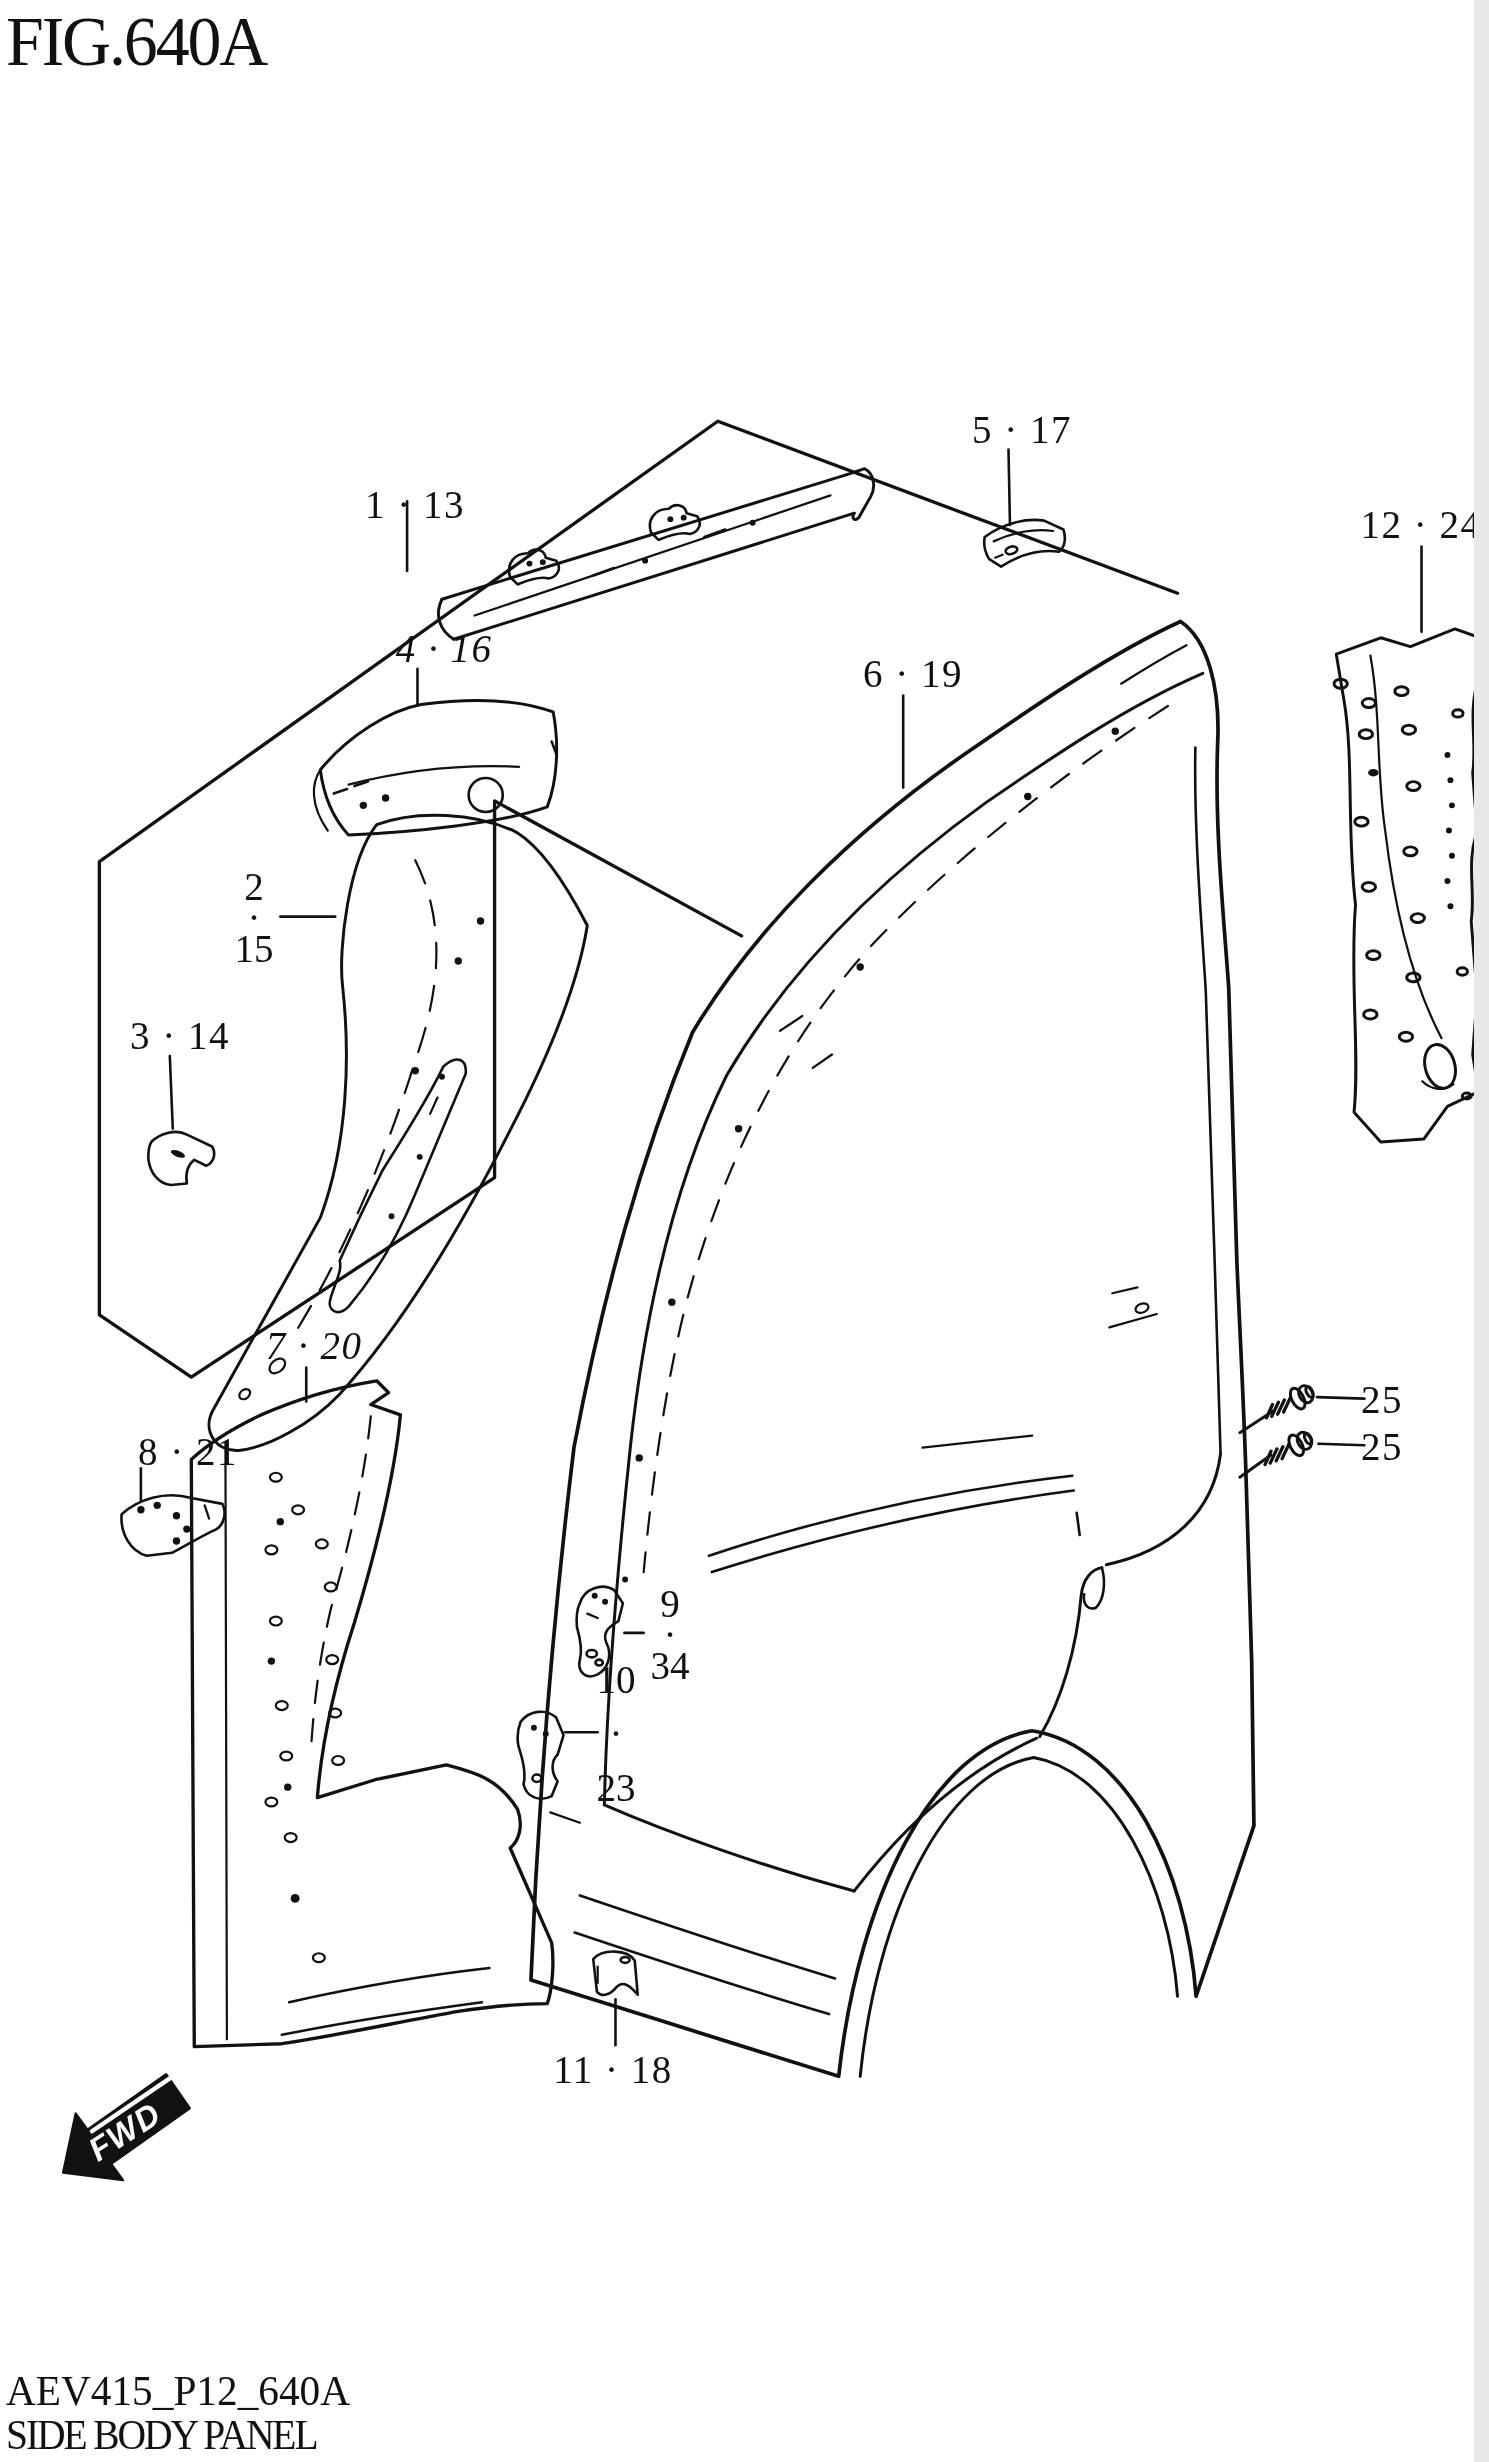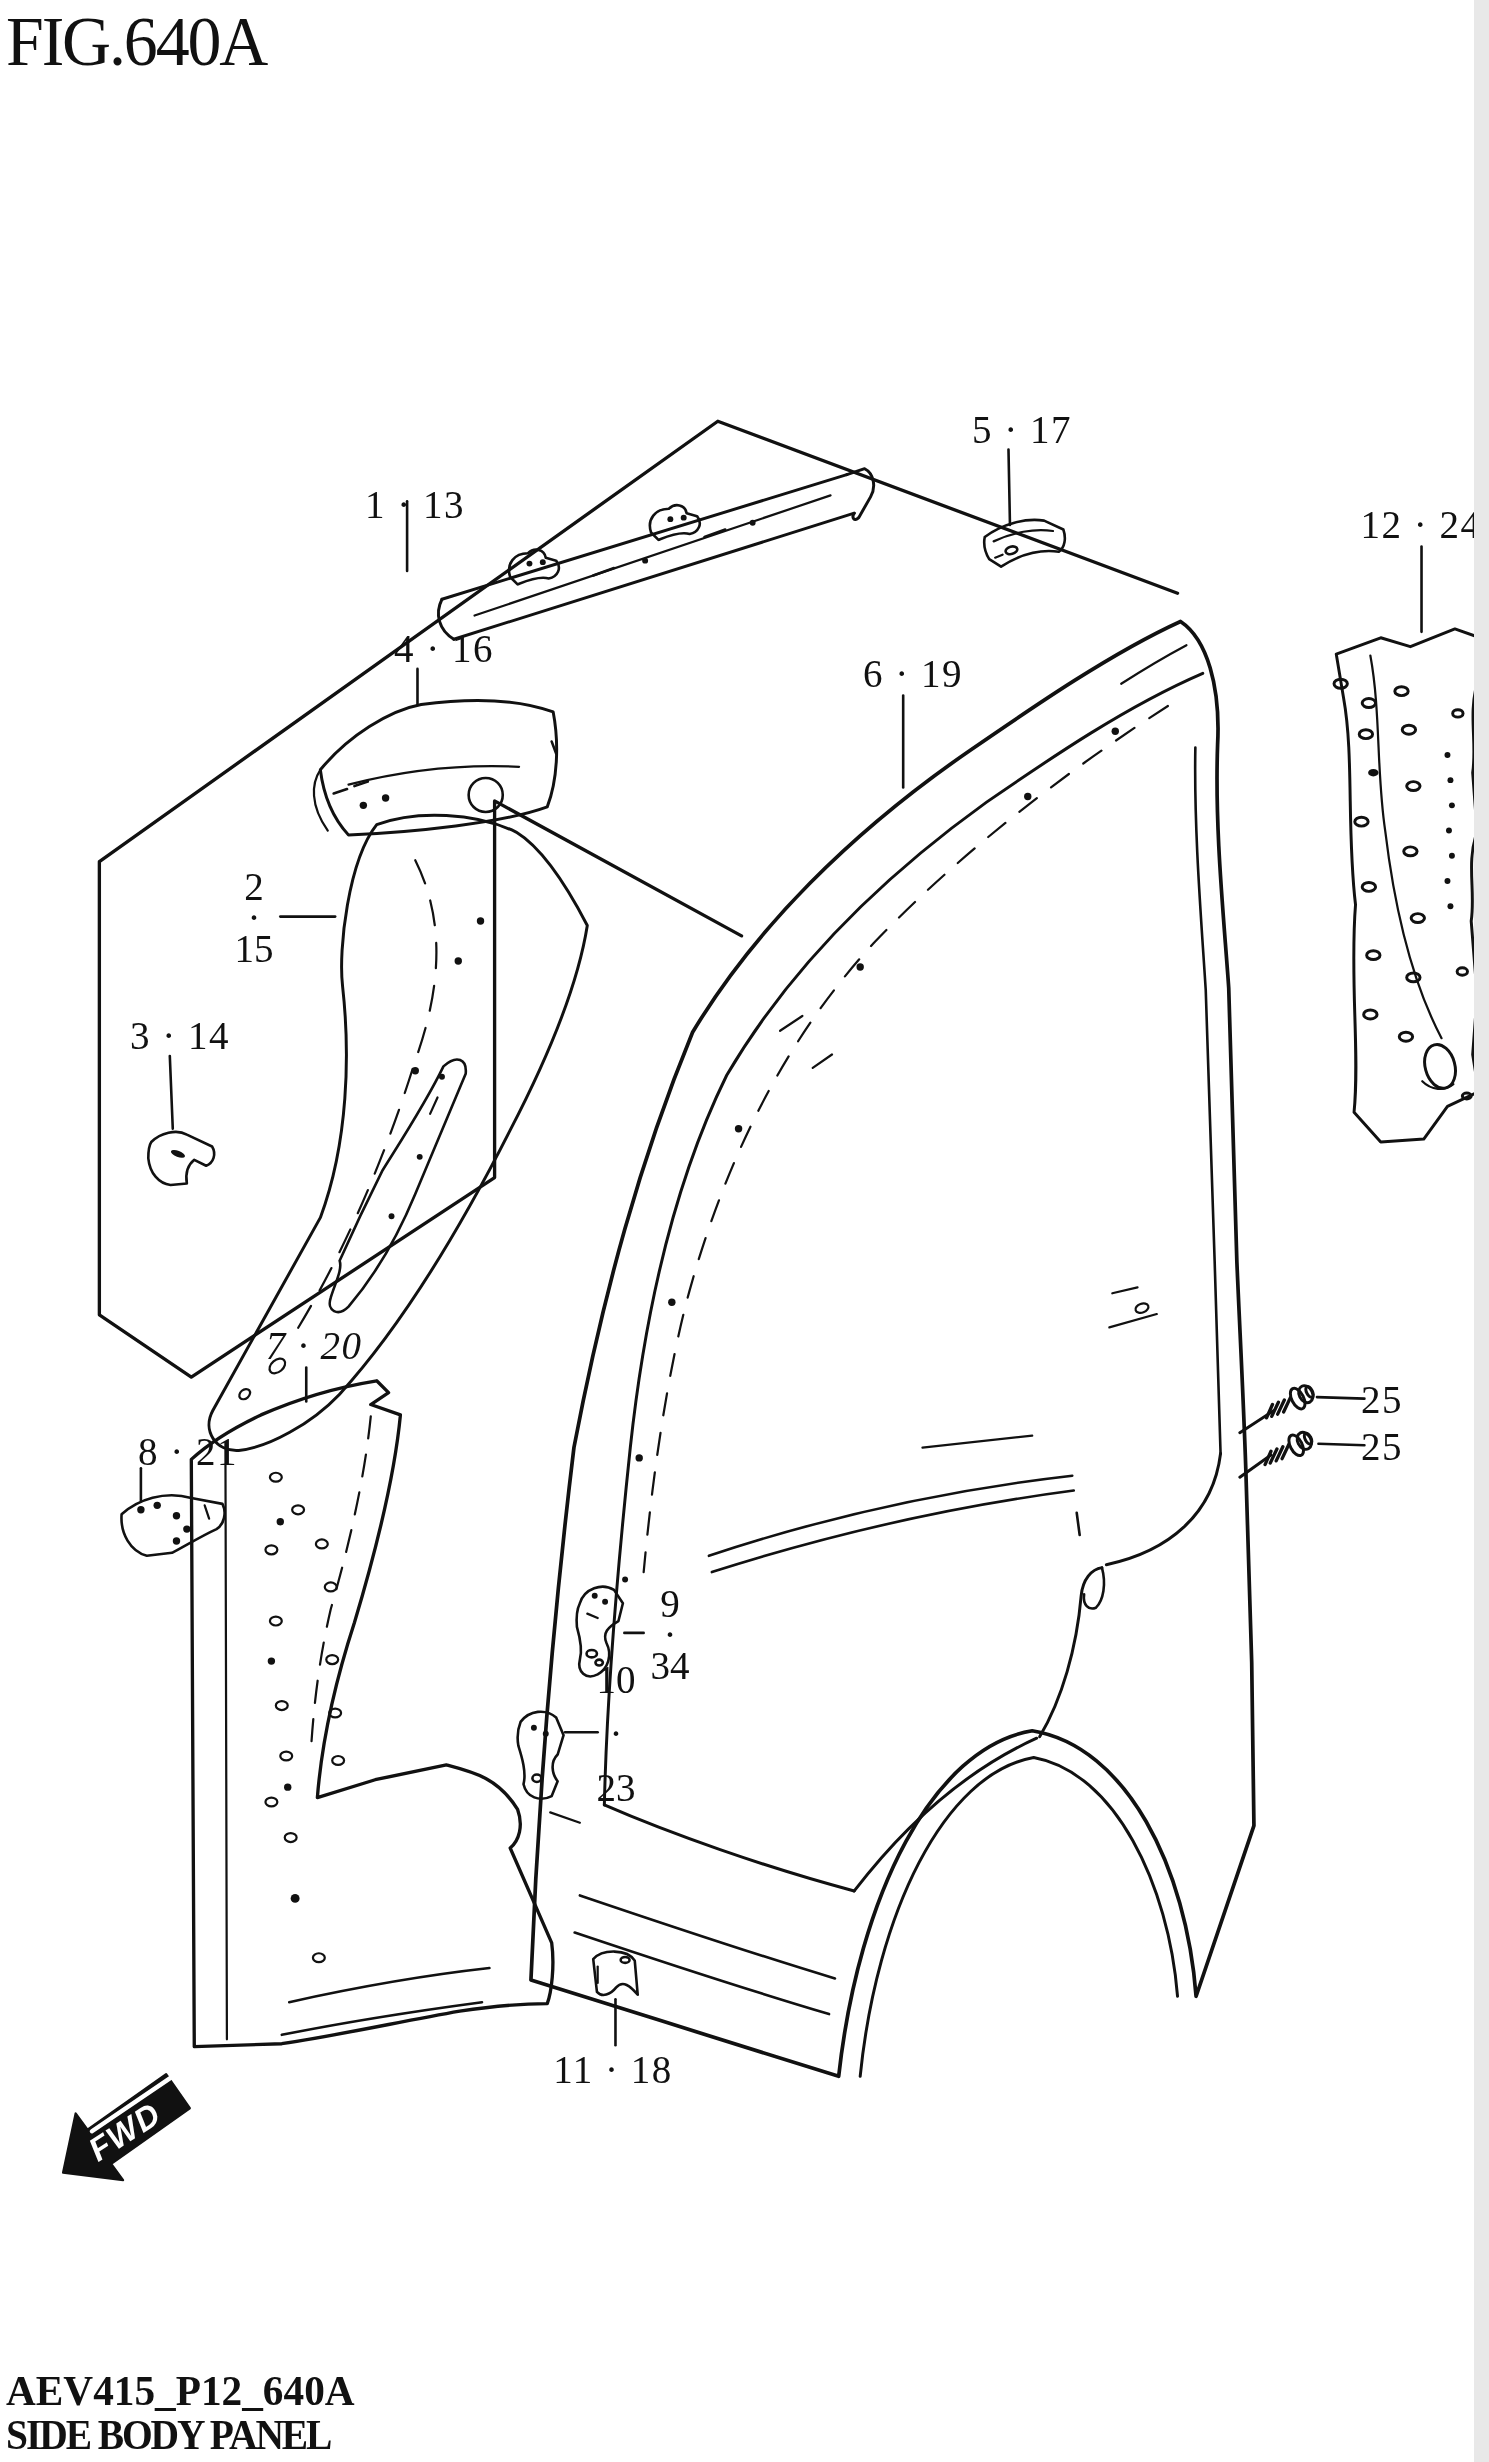--- a/index.html
+++ b/index.html
@@ -35,21 +35,20 @@
     flex-direction:column;
     align-items:center;
     gap:0;
     letter-spacing:0;
   }
   .part-label.stacked span{display:block;line-height:31px;}
   .footer{
     position:absolute;
     left:6px; bottom:4.5px;
     line-height:1.05;
-    font-weight:bold;
   }
   .footer .code{
     font-size:43px;
     letter-spacing:0px;
     transform:scaleX(0.96);
     transform-origin:left bottom;
     white-space:nowrap;
   }
   .footer .caption{
     font-size:42px;
@@ -335,21 +334,21 @@
     <g>
       <polygon points="224,2797 118,2872 102,2850 85,2930 166,2940 150,2918 256,2843" fill="currentColor" stroke="currentColor" stroke-width="3"></polygon>
       <line x1="230" y1="2802" x2="124" y2="2874" stroke="#ffffff" stroke-width="6"></line>
       <text transform="translate(132,2916) rotate(-33)" fill="#ffffff" stroke="none" font-family="Liberation Sans, sans-serif" font-size="44" font-weight="bold" font-style="italic" letter-spacing="2">FWD</text>
     </g>
   </svg>
 
   <div class="part-label" style="left: 415px; top: 480px; margin-top: 24px;">1 · 13</div>
   <div class="part-label" style="left: 1022px; top: 429px;">5 · 17</div>
   <div class="part-label" style="left: 1421px; top: 524px;">12 · 24</div>
-  <div class="part-label" style="left: 444px; top: 648px;">4 · 16</div>
+  <div class="part-label" style="left: 444px; top: 648px; font-style: italic;">4 · 16</div>
   <div class="part-label" style="left: 913px; top: 673px;">6 · 19</div>
 
   <div class="part-label stacked" style="left: 254px; top: 917px;">
     <span>2</span>
     <span>·</span>
     <span>15</span>
   </div>
 
   <div class="part-label" style="left: 180px; top: 1035px;">3 · 14</div>
   <div class="part-label" style="left: 314px; top: 1345px; font-style: italic;">7 · 20</div>

